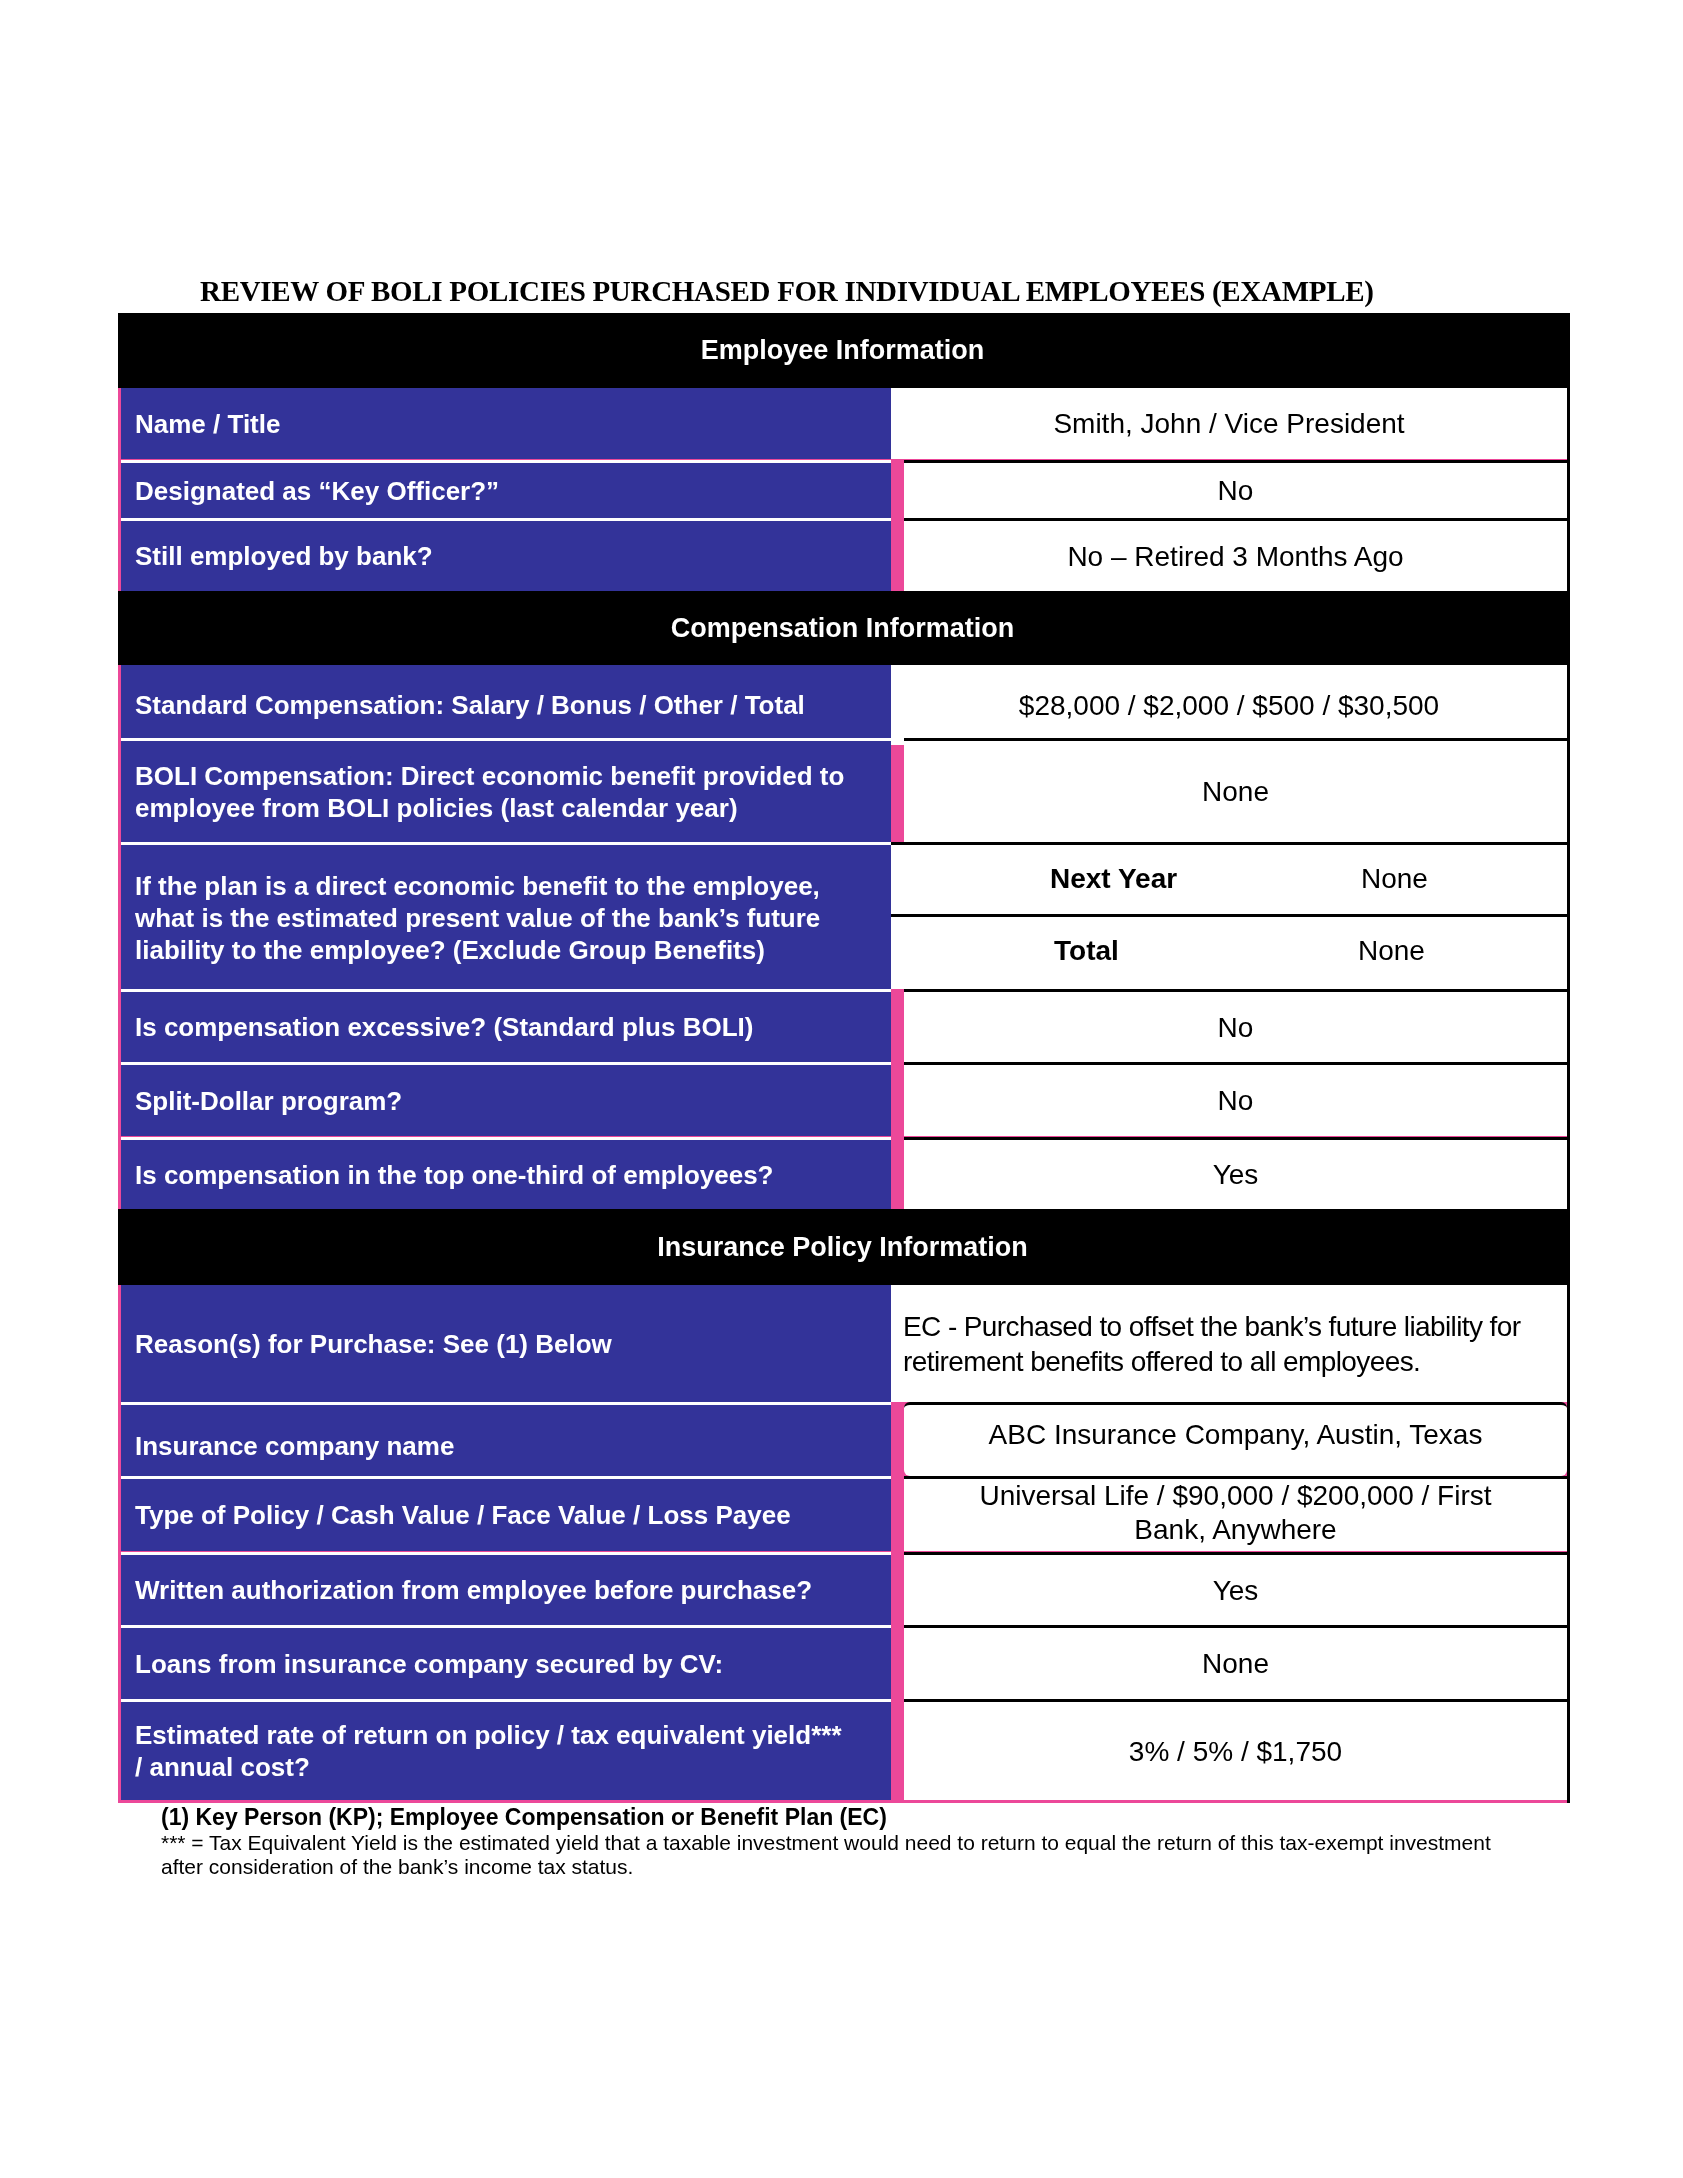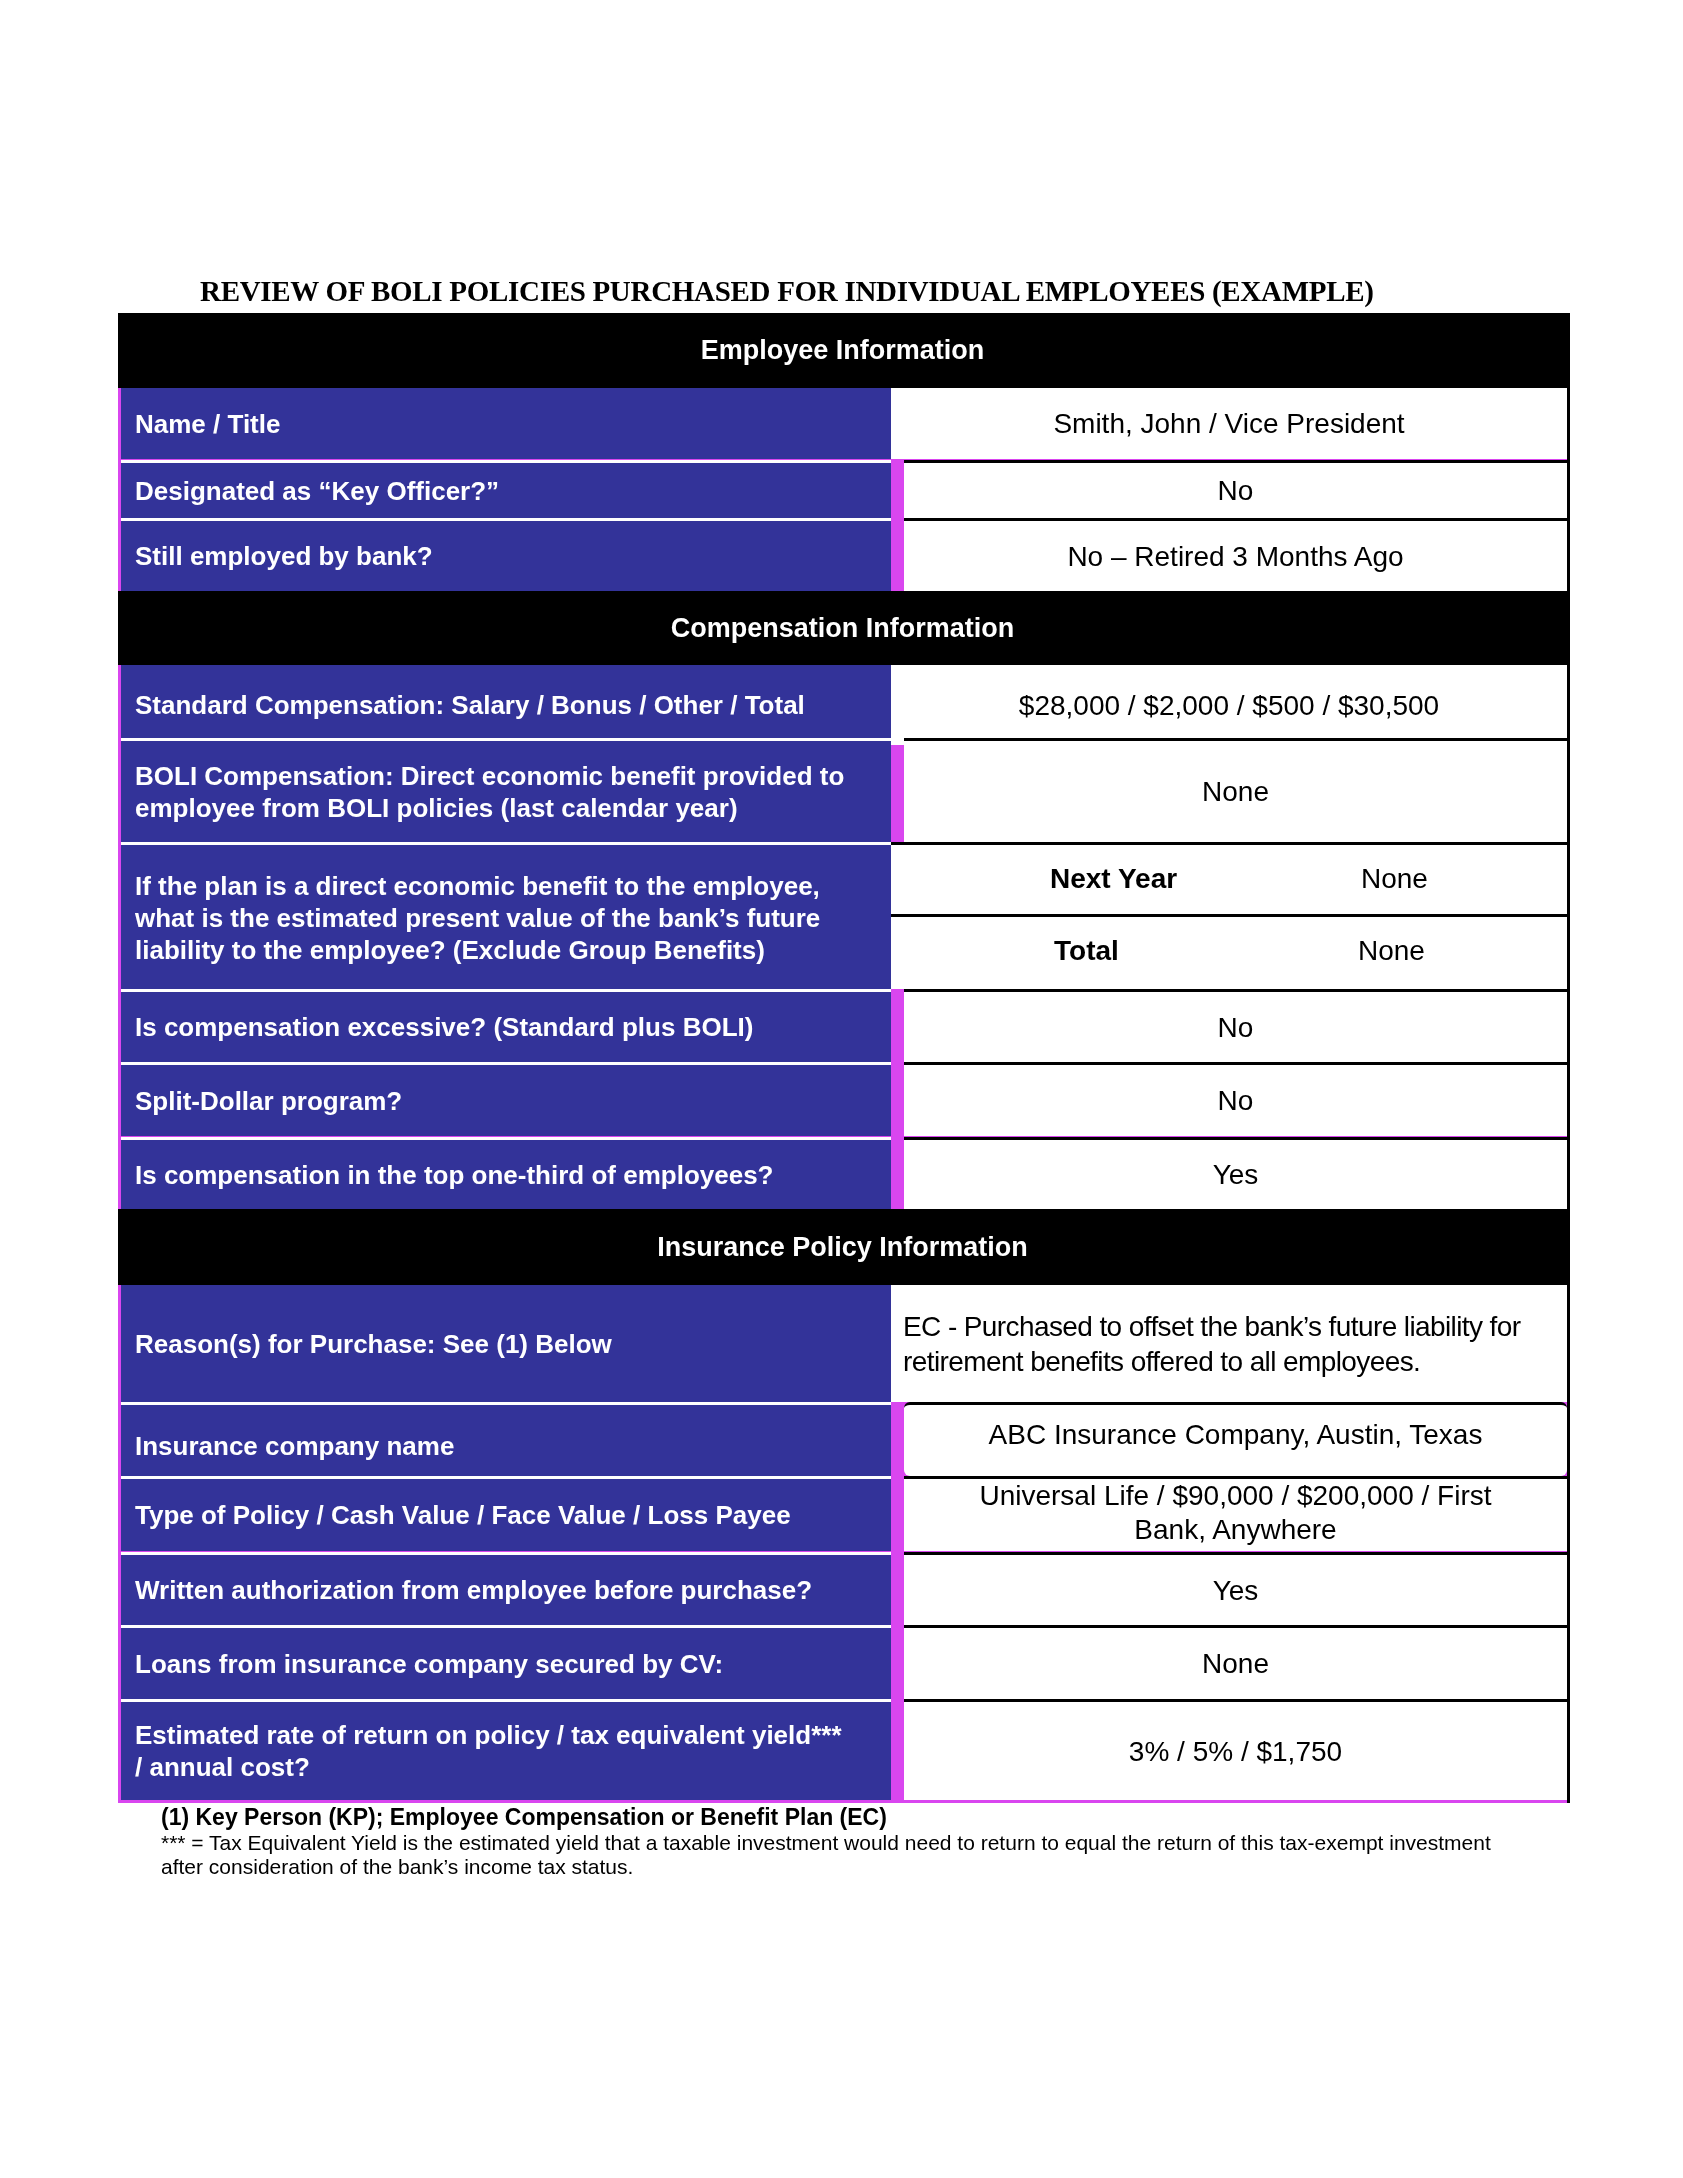--- a/index.html
+++ b/index.html
@@ -1,18 +1,18 @@
 <!DOCTYPE html>
 <html><head>
 <meta charset="utf-8">
 <style>
   html, body { margin:0; padding:0; background:#ffffff; }
   body { width:1683px; height:2178px; position:relative; overflow:hidden; font-family:"Liberation Sans", sans-serif; }
   .title { position:absolute; left:200px; top:275px; font-family:"Liberation Serif", serif; font-weight:bold; font-size:29px; color:#000; letter-spacing:-0.3px; white-space:nowrap; }
-  .table { position:absolute; left:118px; top:313px; width:1449px; height:1490px; background:#d946ef; border-right:3px solid #000; }
+  .table { position:absolute; left:118px; top:313px; width:1449px; height:1490px; background:#ec4899; border-right:3px solid #000; }
   .sec-header { position:absolute; left:0; width:1449px; background:#000; color:#fff; font-weight:bold; font-size:27px; display:flex; align-items:center; justify-content:center; }
   .row { position:absolute; left:0; width:1449px; }
   .lab { position:absolute; left:3px; top:0; bottom:0; width:770px; background:#333399; color:#fff; font-weight:bold; font-size:26px; line-height:32px; display:flex; align-items:center; padding-left:14px; box-sizing:border-box; padding-right:40px; }
   .lab.sep { border-top:3px solid #fff; }
   .val { position:absolute; left:773px; top:0; bottom:0; right:0; background:#fff; color:#000; font-size:28px; line-height:35px; display:flex; align-items:center; justify-content:center; text-align:center; box-sizing:border-box; padding:0 20px; }
   .val.sep { border-top:3px solid #000;margin-left:13px; }
   .val.top { align-items:flex-start; padding-top:12px; }
   .val.left { justify-content:flex-start; text-align:left; padding-left:12px; }
   .sub { position:absolute; left:773px; right:0; background:#fff; color:#000; font-size:28px; }
   .sub .k { position:absolute; font-weight:bold; }

